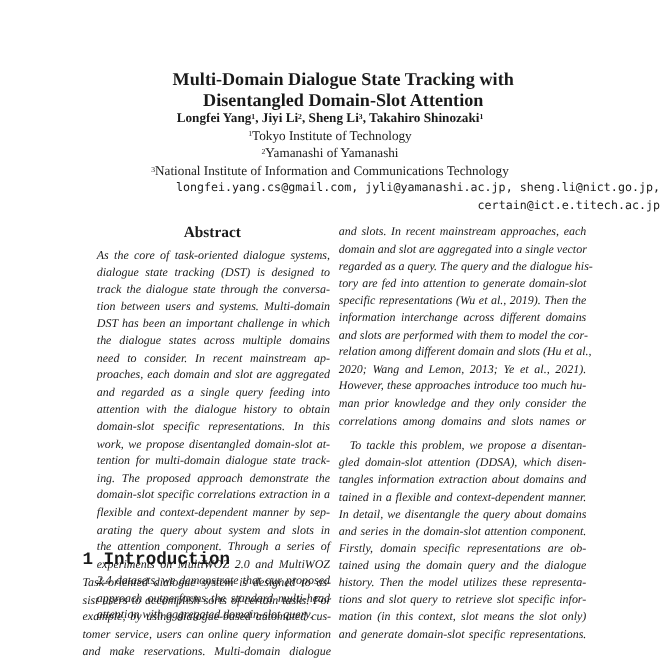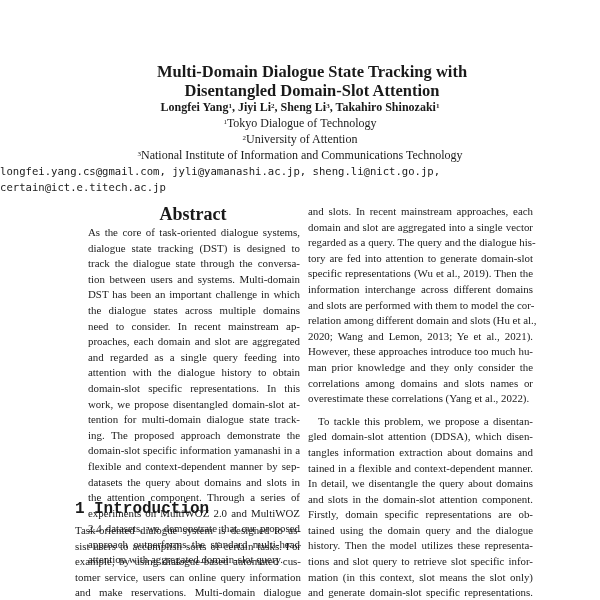--- a/index.html
+++ b/index.html
@@ -1,26 +1,26 @@
 <!DOCTYPE html>
 <html><head>
 <meta charset="utf-8">
 <style>
   html, body { margin:0; padding:0; background:#ffffff; }
   body { width:600px; height:600px; overflow:hidden; position:relative; font-family:"Liberation Serif", serif; color:#1a1a1a; }
   .title { position:absolute; left:0; width:600px; top:62px; text-align:center; font-weight:bold; font-size:16.5px; line-height:19px;margin-left:12px; }
   .authors { position:absolute; left:0; width:600px; top:99px; text-align:center; font-weight:bold; font-size:12px; line-height:16px; }
   .aff { position:absolute; left:0; width:600px; text-align:center; font-size:12px; line-height:16px; }
-  .email { position:absolute; left:0; width:600px; text-align:left; font-family:"DejaVu Sans Mono", monospace; font-size:10.6px; line-height:16px; }
+  .email { position:absolute; left:0; width:600px; text-align:right; font-family:"DejaVu Sans Mono", monospace; font-size:10.6px; line-height:16px; }
   sup { font-size:7px; vertical-align:top; position:relative; top:-1px; }
   .col { position:absolute; font-size:10.9px; line-height:15.6px; text-align:justify; }
-  .col .line { display:block; white-space:nowrap; text-align:justify; text-align-last:justify; height:15.6px; }
+  .col .line { display:block; white-space:nowrap; text-align:justify; text-align-last:justify; height:15.6px;font-style:italic; }
   .col .line.last { text-align-last:left; }
   .col .line.indent { padding-left:10px; }
-  .abs-head { position:absolute; left:75px; width:236px; top:204px; text-align:center; font-weight:bold; font-size:18px; }
+  .abs-head { position:absolute; left:75px; width:236px; top:204px; text-align:center; font-weight:bold; font-size:14px; }
   .abs { left:88px; width:212px; top:225px; }
   .sec-head { position:absolute; left:75px; top:500px; font-weight:bold; font-size:16px;font-family:Liberation Mono, monospace; }
   .sec-head .num { display:inline-block; width:19px; }
   .intro { left:75px; width:226px; top:523px; }
   .right { left:308px; width:225px; top:204px; }
   .gap { height:7px; }
 </style>
 </head>
 <body>
 
@@ -29,22 +29,22 @@
   <div>Disentangled Domain-Slot Attention</div>
 </div>
 
 <div class="authors">
   <span>Longfei Yang</span><sup>1</sup>,
   <span>Jiyi Li</span><sup>2</sup>,
   <span>Sheng Li</span><sup>3</sup>,
   <span>Takahiro Shinozaki</span><sup>1</sup>
 </div>
 
-<div class="aff" style="top:115px"><sup>1</sup><span>Tokyo Dialogue of Technology</span></div>
-<div class="aff" style="top:131px"><sup>2</sup><span>University of Attention</span></div>
+<div class="aff" style="top:115px"><sup>1</sup><span>Tokyo Institute of Technology</span></div>
+<div class="aff" style="top:131px"><sup>2</sup><span>Yamanashi of Yamanashi</span></div>
 <div class="aff" style="top:147px"><sup>3</sup><span>National Institute of Information and Communications Technology</span></div>
 
 <div class="email" style="top:163px">longfei.yang.cs@gmail.com, jyli@yamanashi.ac.jp, sheng.li@nict.go.jp,</div>
 <div class="email" style="top:179px">certain@ict.e.titech.ac.jp</div>
 
 <div class="abs-head">Abstract</div>
 <div class="col abs" id="abs-body">
     <span class="line">As the core of task-oriented dialogue systems,</span>
     <span class="line">dialogue state tracking (DST) is designed to</span>
     <span class="line">track the dialogue state through the conversa-</span>
@@ -52,23 +52,23 @@
     <span class="line">DST has been an important challenge in which</span>
     <span class="line">the dialogue states across multiple domains</span>
     <span class="line">need to consider.  In recent mainstream ap-</span>
     <span class="line">proaches, each domain and slot are aggregated</span>
     <span class="line">and regarded as a single query feeding into</span>
     <span class="line">attention with the dialogue history to obtain</span>
     <span class="line">domain-slot specific representations.  In this</span>
     <span class="line">work, we propose disentangled domain-slot at-</span>
     <span class="line">tention for multi-domain dialogue state track-</span>
     <span class="line">ing.  The proposed approach demonstrate the</span>
-    <span class="line">domain-slot specific information yamanashi in a</span>
+    <span class="line">domain-slot specific correlations extraction in a</span>
     <span class="line">flexible and context-dependent manner by sep-</span>
-    <span class="line">datasets the query about domains and slots in</span>
+    <span class="line">arating the query about system and slots in</span>
     <span class="line">the attention component.  Through a series of</span>
     <span class="line">experiments on MultiWOZ 2.0 and MultiWOZ</span>
     <span class="line">2.4 datasets, we demonstrate that our proposed</span>
     <span class="line">approach outperforms the standard multi-head</span>
     <span class="line last">attention with aggregated domain-slot query.</span>
   </div>
 
 <div class="sec-head">
   <span class="num">1</span><span>Introduction</span>
 </div>
@@ -86,27 +86,26 @@
     <span class="line">regarded as a query. The query and the dialogue his-</span>
     <span class="line">tory are fed into attention to generate domain-slot</span>
     <span class="line">specific representations (Wu et al., 2019). Then the</span>
     <span class="line">information interchange across different domains</span>
     <span class="line">and slots are performed with them to model the cor-</span>
     <span class="line">relation among different domain and slots (Hu et al.,</span>
     <span class="line">2020; Wang and Lemon, 2013; Ye et al., 2021).</span>
     <span class="line">However, these approaches introduce too much hu-</span>
     <span class="line">man prior knowledge and they only consider the</span>
     <span class="line">correlations among domains and slots names or</span>
-    <span class="line last">overestimate these correlations (Yang et al., 2022).</span>
     <div class="gap"></div>
     <span class="line indent">To tackle this problem, we propose a disentan-</span>
     <span class="line">gled domain-slot attention (DDSA), which disen-</span>
     <span class="line">tangles information extraction about domains and</span>
     <span class="line">tained in a flexible and context-dependent manner.</span>
     <span class="line">In detail, we disentangle the query about domains</span>
-    <span class="line">and slots in the domain-slot attention component.</span>
+    <span class="line">and series in the domain-slot attention component.</span>
     <span class="line">Firstly, domain specific representations are ob-</span>
     <span class="line">tained using the domain query and the dialogue</span>
     <span class="line">history. Then the model utilizes these representa-</span>
     <span class="line">tions and slot query to retrieve slot specific infor-</span>
     <span class="line">mation (in this context, slot means the slot only)</span>
     <span class="line">and generate domain-slot specific representations.</span>
   </div>
 
 </body></html>

